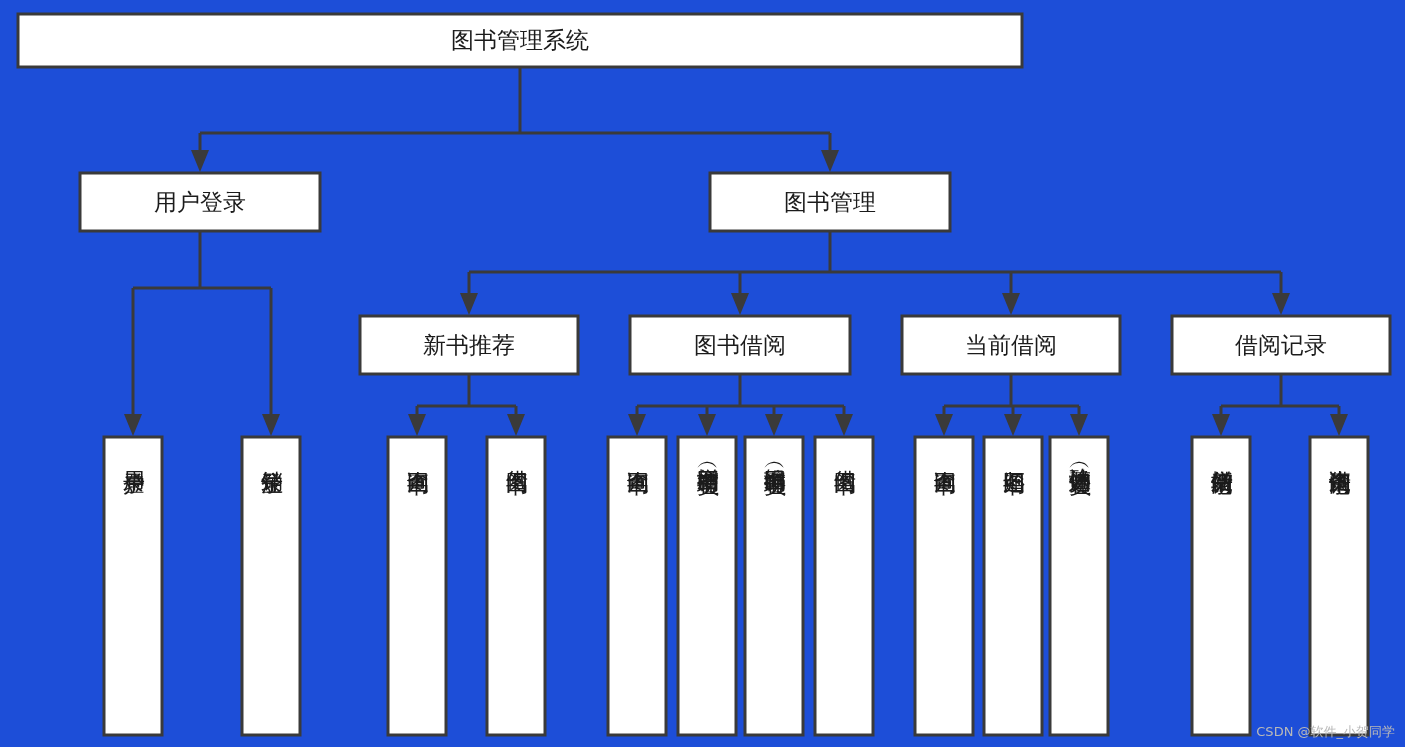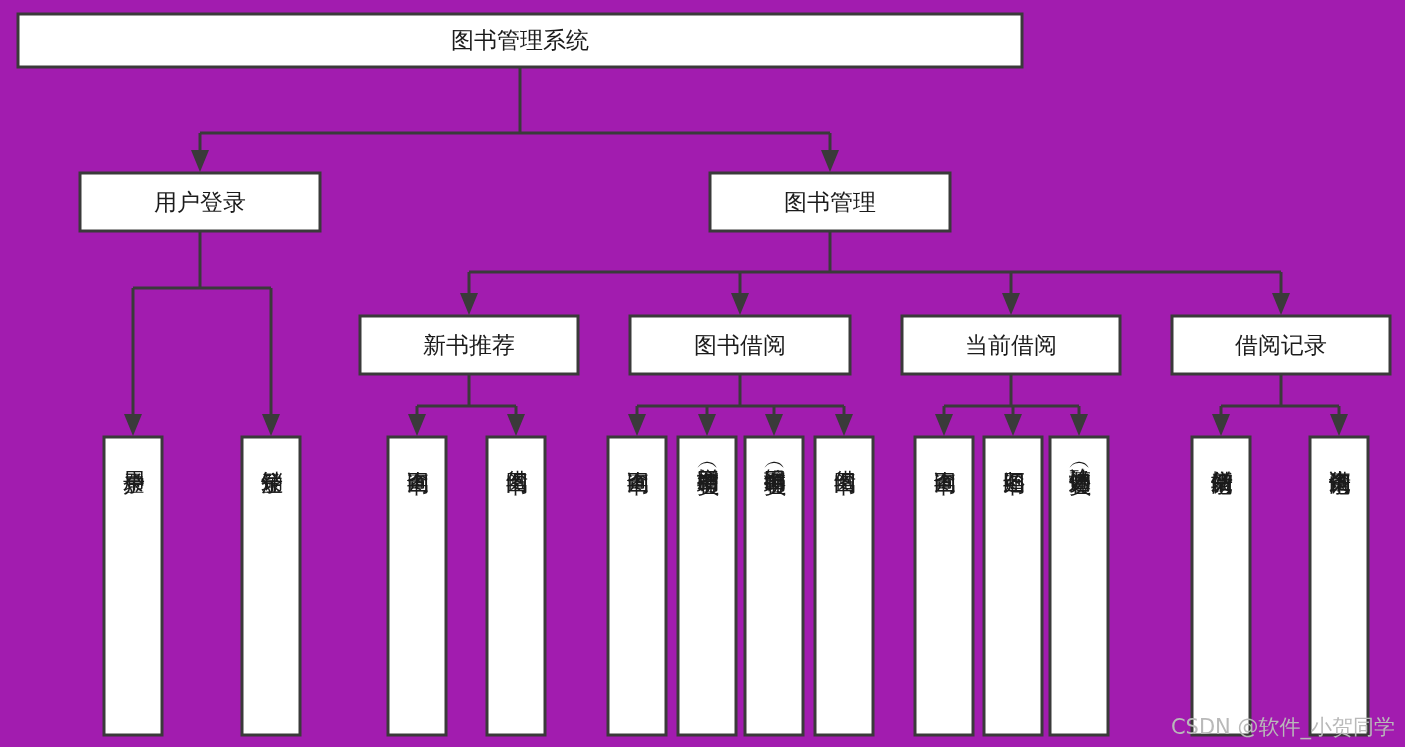--- a/index.html
+++ b/index.html
@@ -8,21 +8,21 @@
     padding: 0;
     background: #ffffff;
   }
   body {
     font-family: "DejaVu Sans", "Liberation Sans", sans-serif;
   }
   #diagram-root {
     position: relative;
     width: 1405px;
     height: 747px;
-    background: #a21caf;
+    background: #1d4ed8;
     overflow: hidden;
   }
   svg.flow-canvas {
     position: absolute;
     left: 0;
     top: 0;
     width: 1405px;
     height: 747px;
     display: block;
   }
@@ -55,21 +55,21 @@
     font-size: 22px;
     writing-mode: vertical-rl;
     text-orientation: upright;
     letter-spacing: 1px;
   }
   .watermark {
     position: absolute;
     right: 10px;
     bottom: 6px;
     color: #b9b9b9;
-    font-size: 21px;
+    font-size: 13px;
     font-family: "DejaVu Sans", "Liberation Sans", sans-serif;
     white-space: nowrap;
     user-select: none;
     pointer-events: none;
     text-align: center;
   }
 </style>
 </head>
 <body>
 

